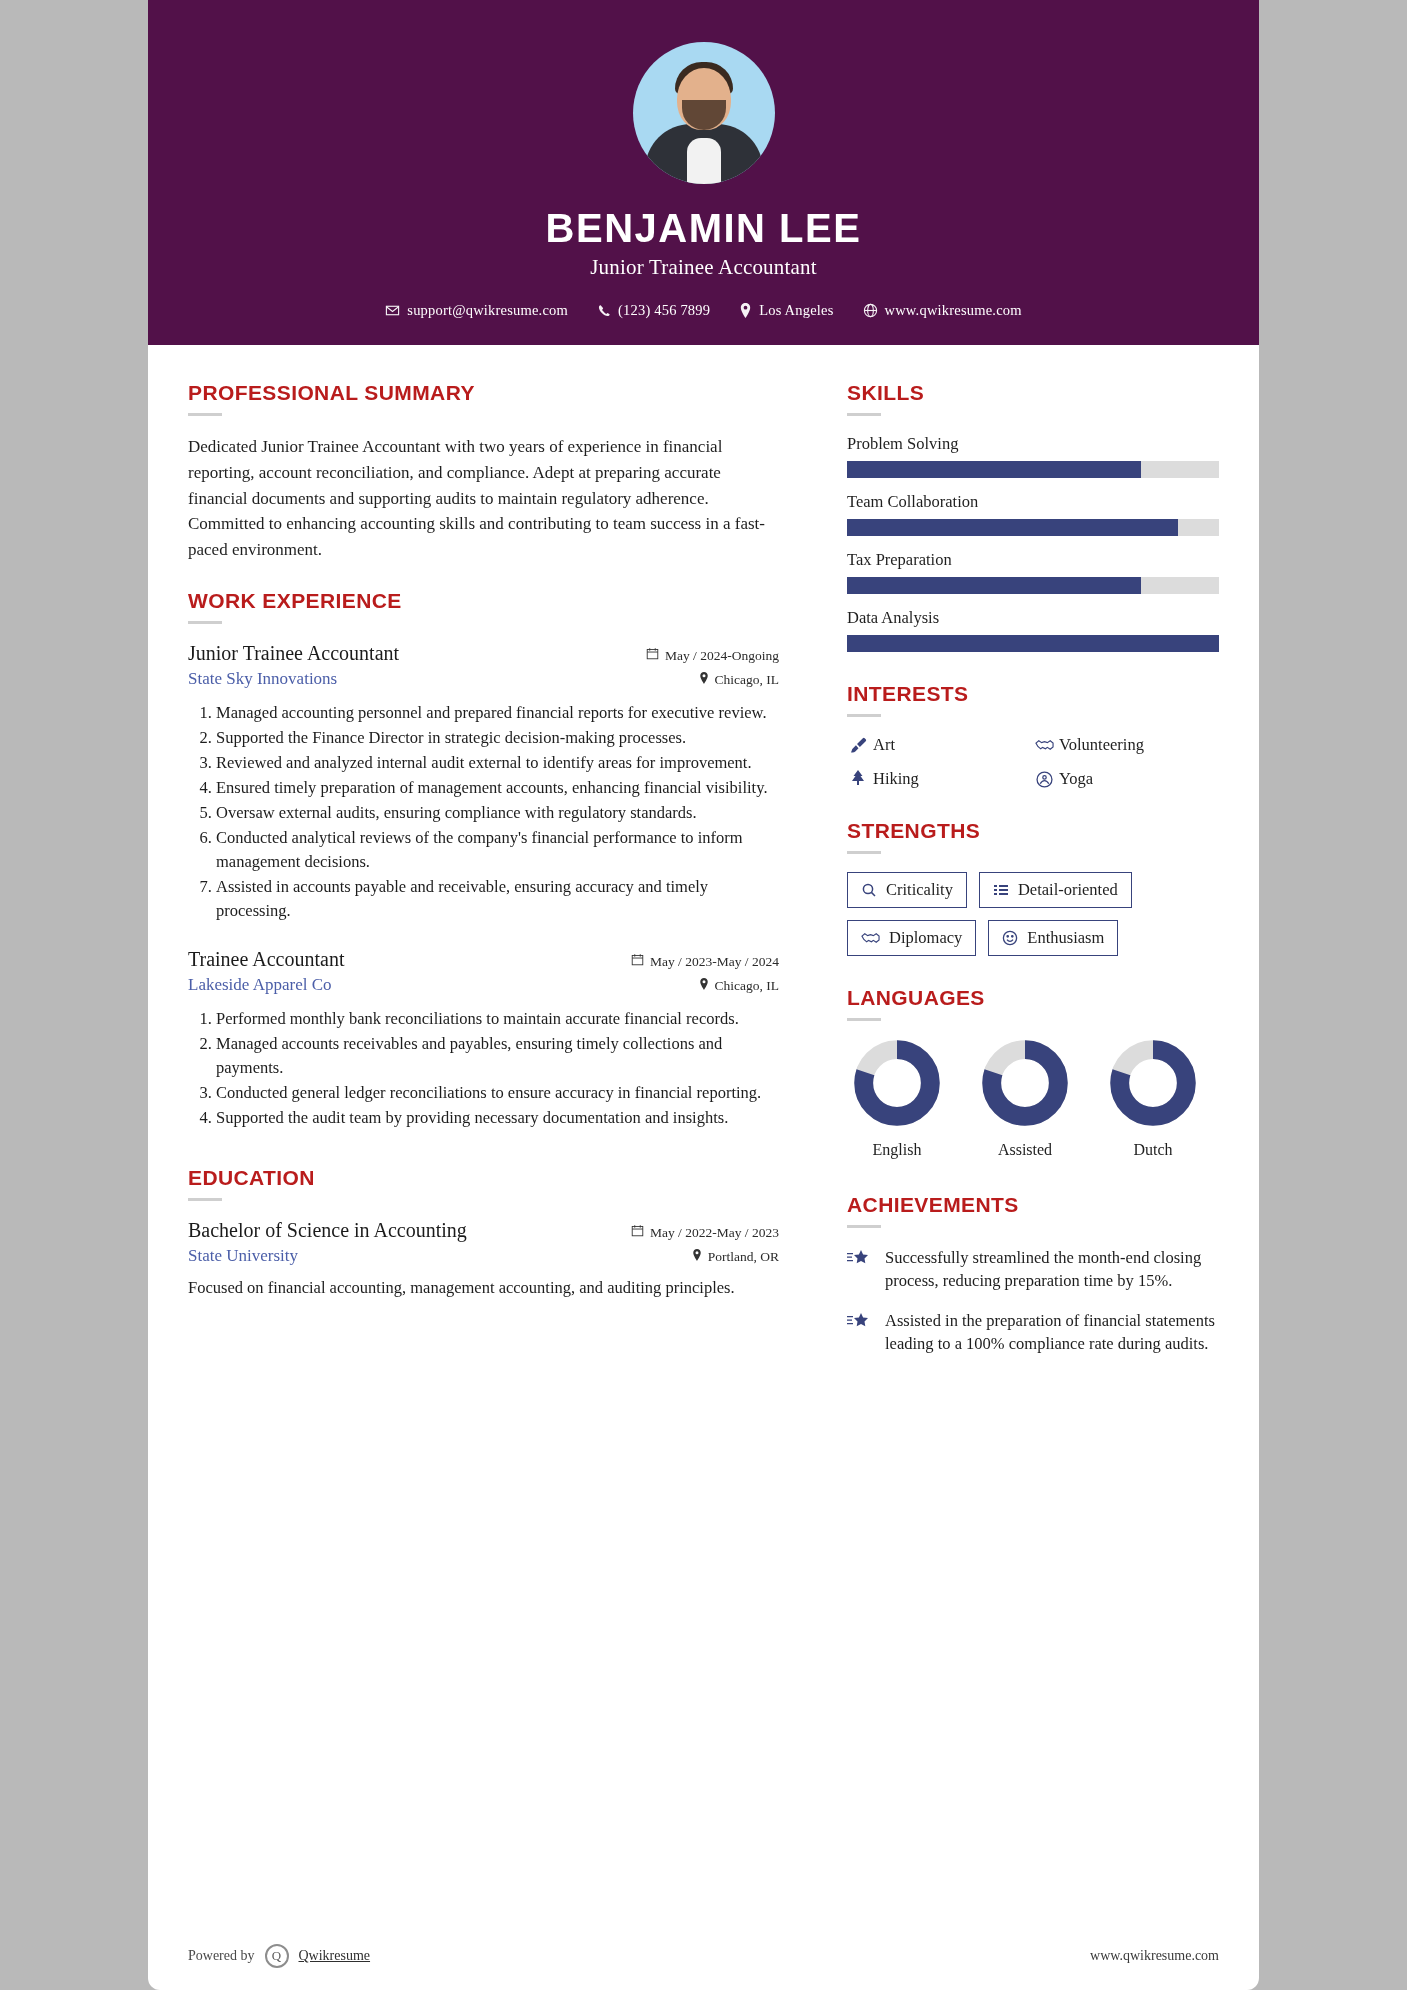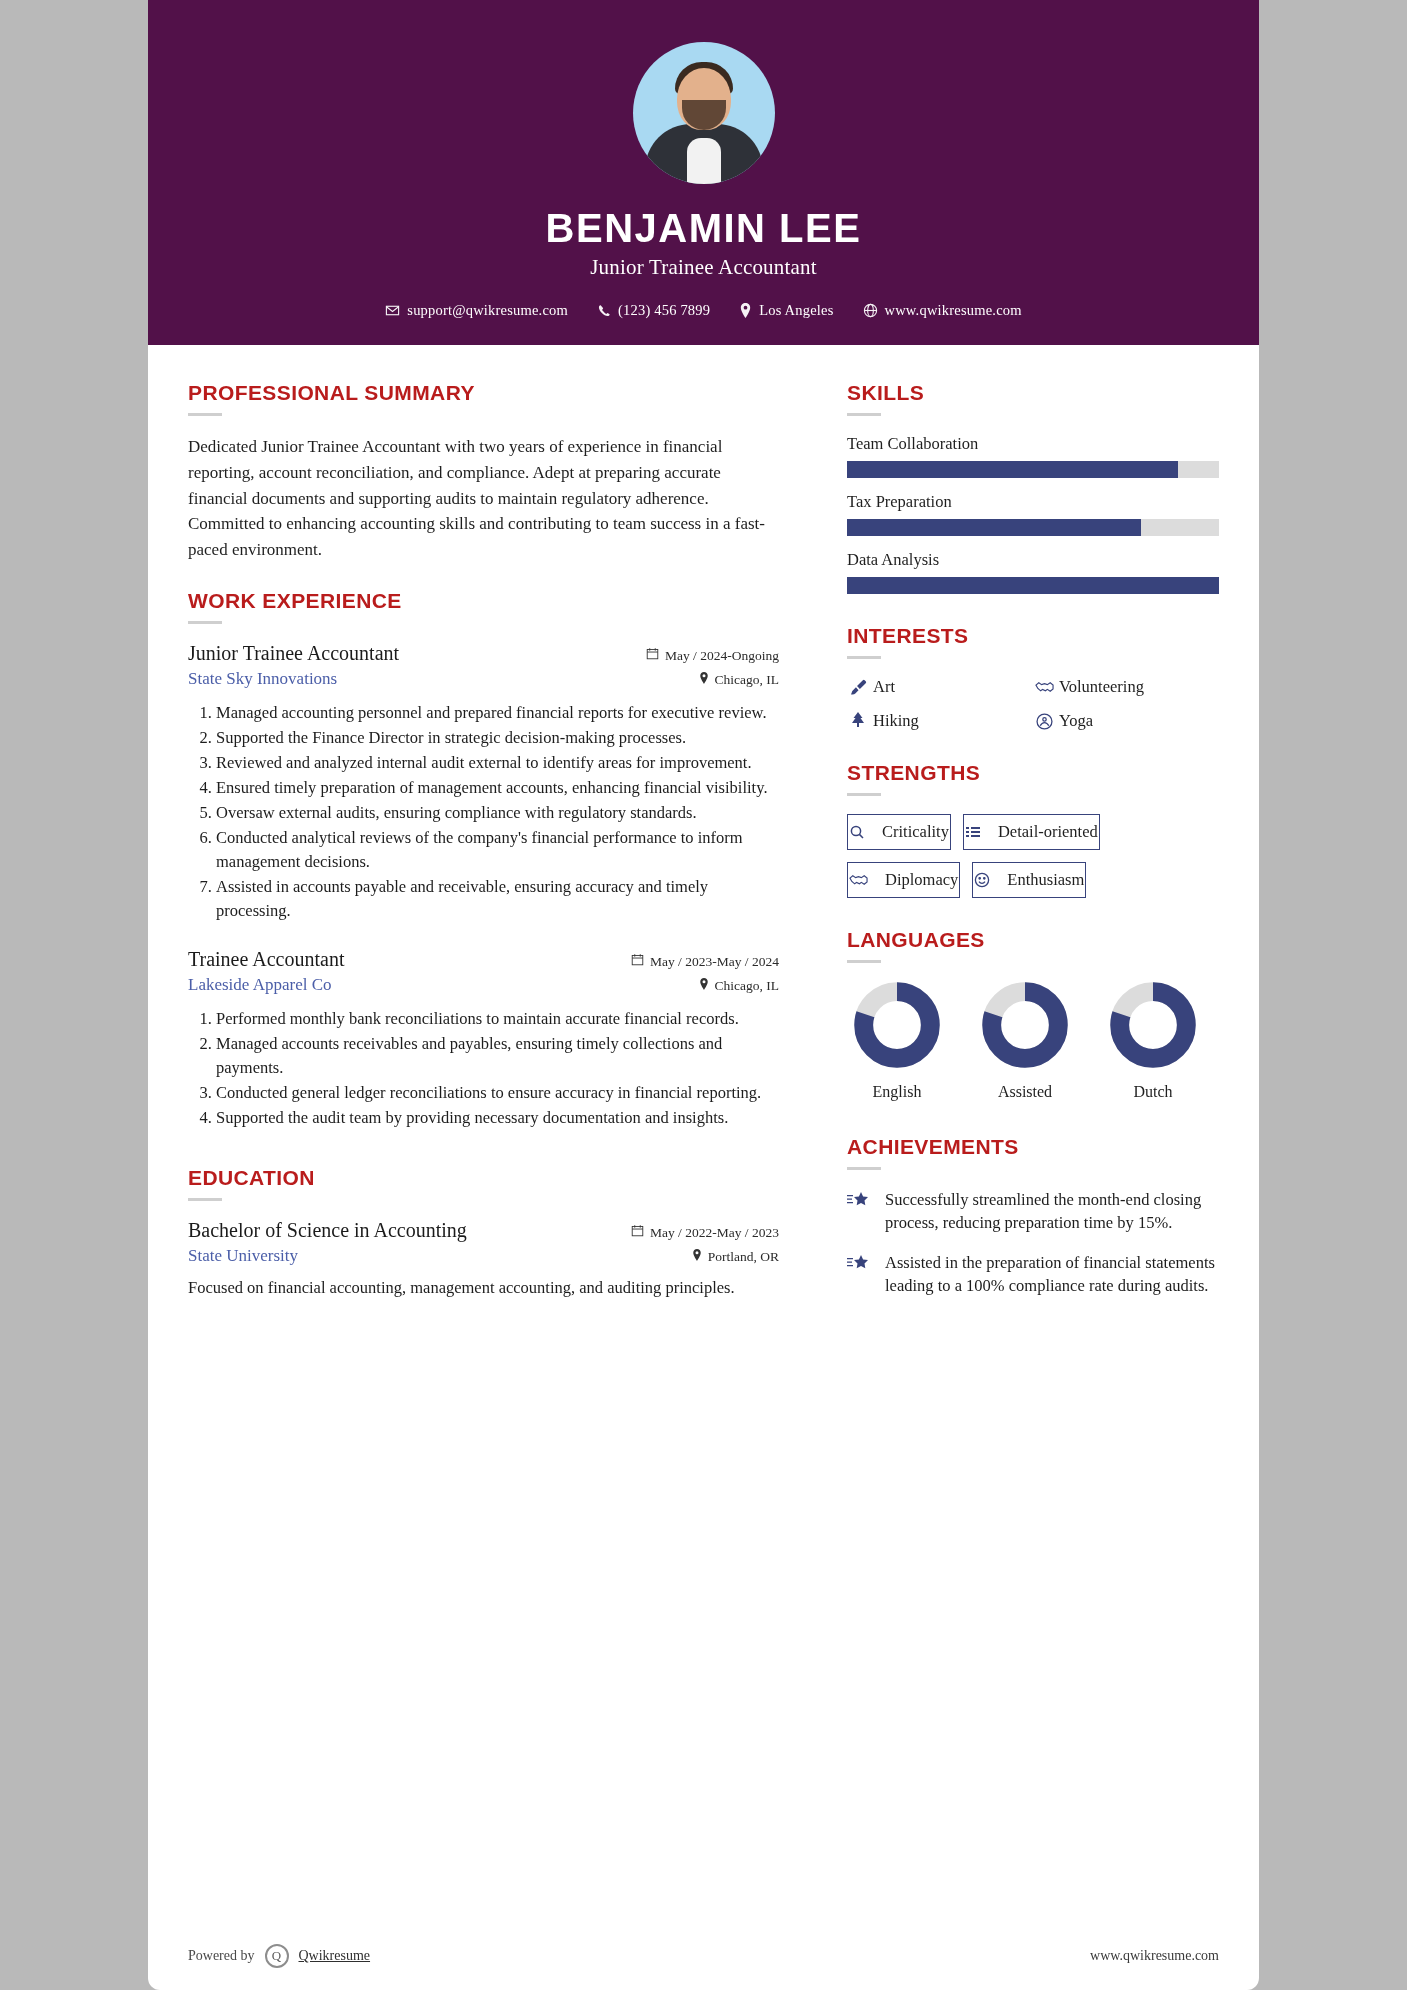--- a/index.html
+++ b/index.html
@@ -156,24 +156,24 @@
     margin-top: 4px;
   }
   .interest { display: flex; align-items: center; gap: 4px; font-size: 16.5px; color: #1f1f1f; }
   .interest .ico { width: 22px; display: flex; justify-content: center; color: #38437c; }
 
   
   .strengths { display: flex; flex-wrap: wrap; gap: 12px; margin-top: 6px; }
   .chip {
     border: 1.5px solid #38437c;
     color: #1f1f1f;
-    padding: 7px 1px;
+    padding: 7px 13px;
     display: flex;
     align-items: center;
-    gap: 17px;
+    gap: 9px;
     font-size: 16.5px;
   }
   .chip .ico { color: #38437c; display: flex; }
 
   
   .langs { display: flex; gap: 28px; margin-top: 14px; }
   .lang { text-align: center; width: 100px; }
   .lang .label { font-size: 16px; margin-top: 10px; color: #1f1f1f; }
 
   
@@ -372,20 +372,26 @@
 
     </div>
 
     <div class="col-right">
 
       <div class="sec">
         <h2 class="sec-title">SKILLS</h2>
         <div class="sec-rule"></div>
 
         <div class="skill">
+          <div class="skill-name">Problem Solving</div>
+          <div class="bar">
+              <span style="width: 79%;"></span>
+            </div>
+        </div>
+        <div class="skill">
           <div class="skill-name">Team Collaboration</div>
           <div class="bar">
               <span style="width: 89%;"></span>
             </div>
         </div>
         <div class="skill">
           <div class="skill-name">Tax Preparation</div>
           <div class="bar">
               <span style="width: 79%;"></span>
             </div>

